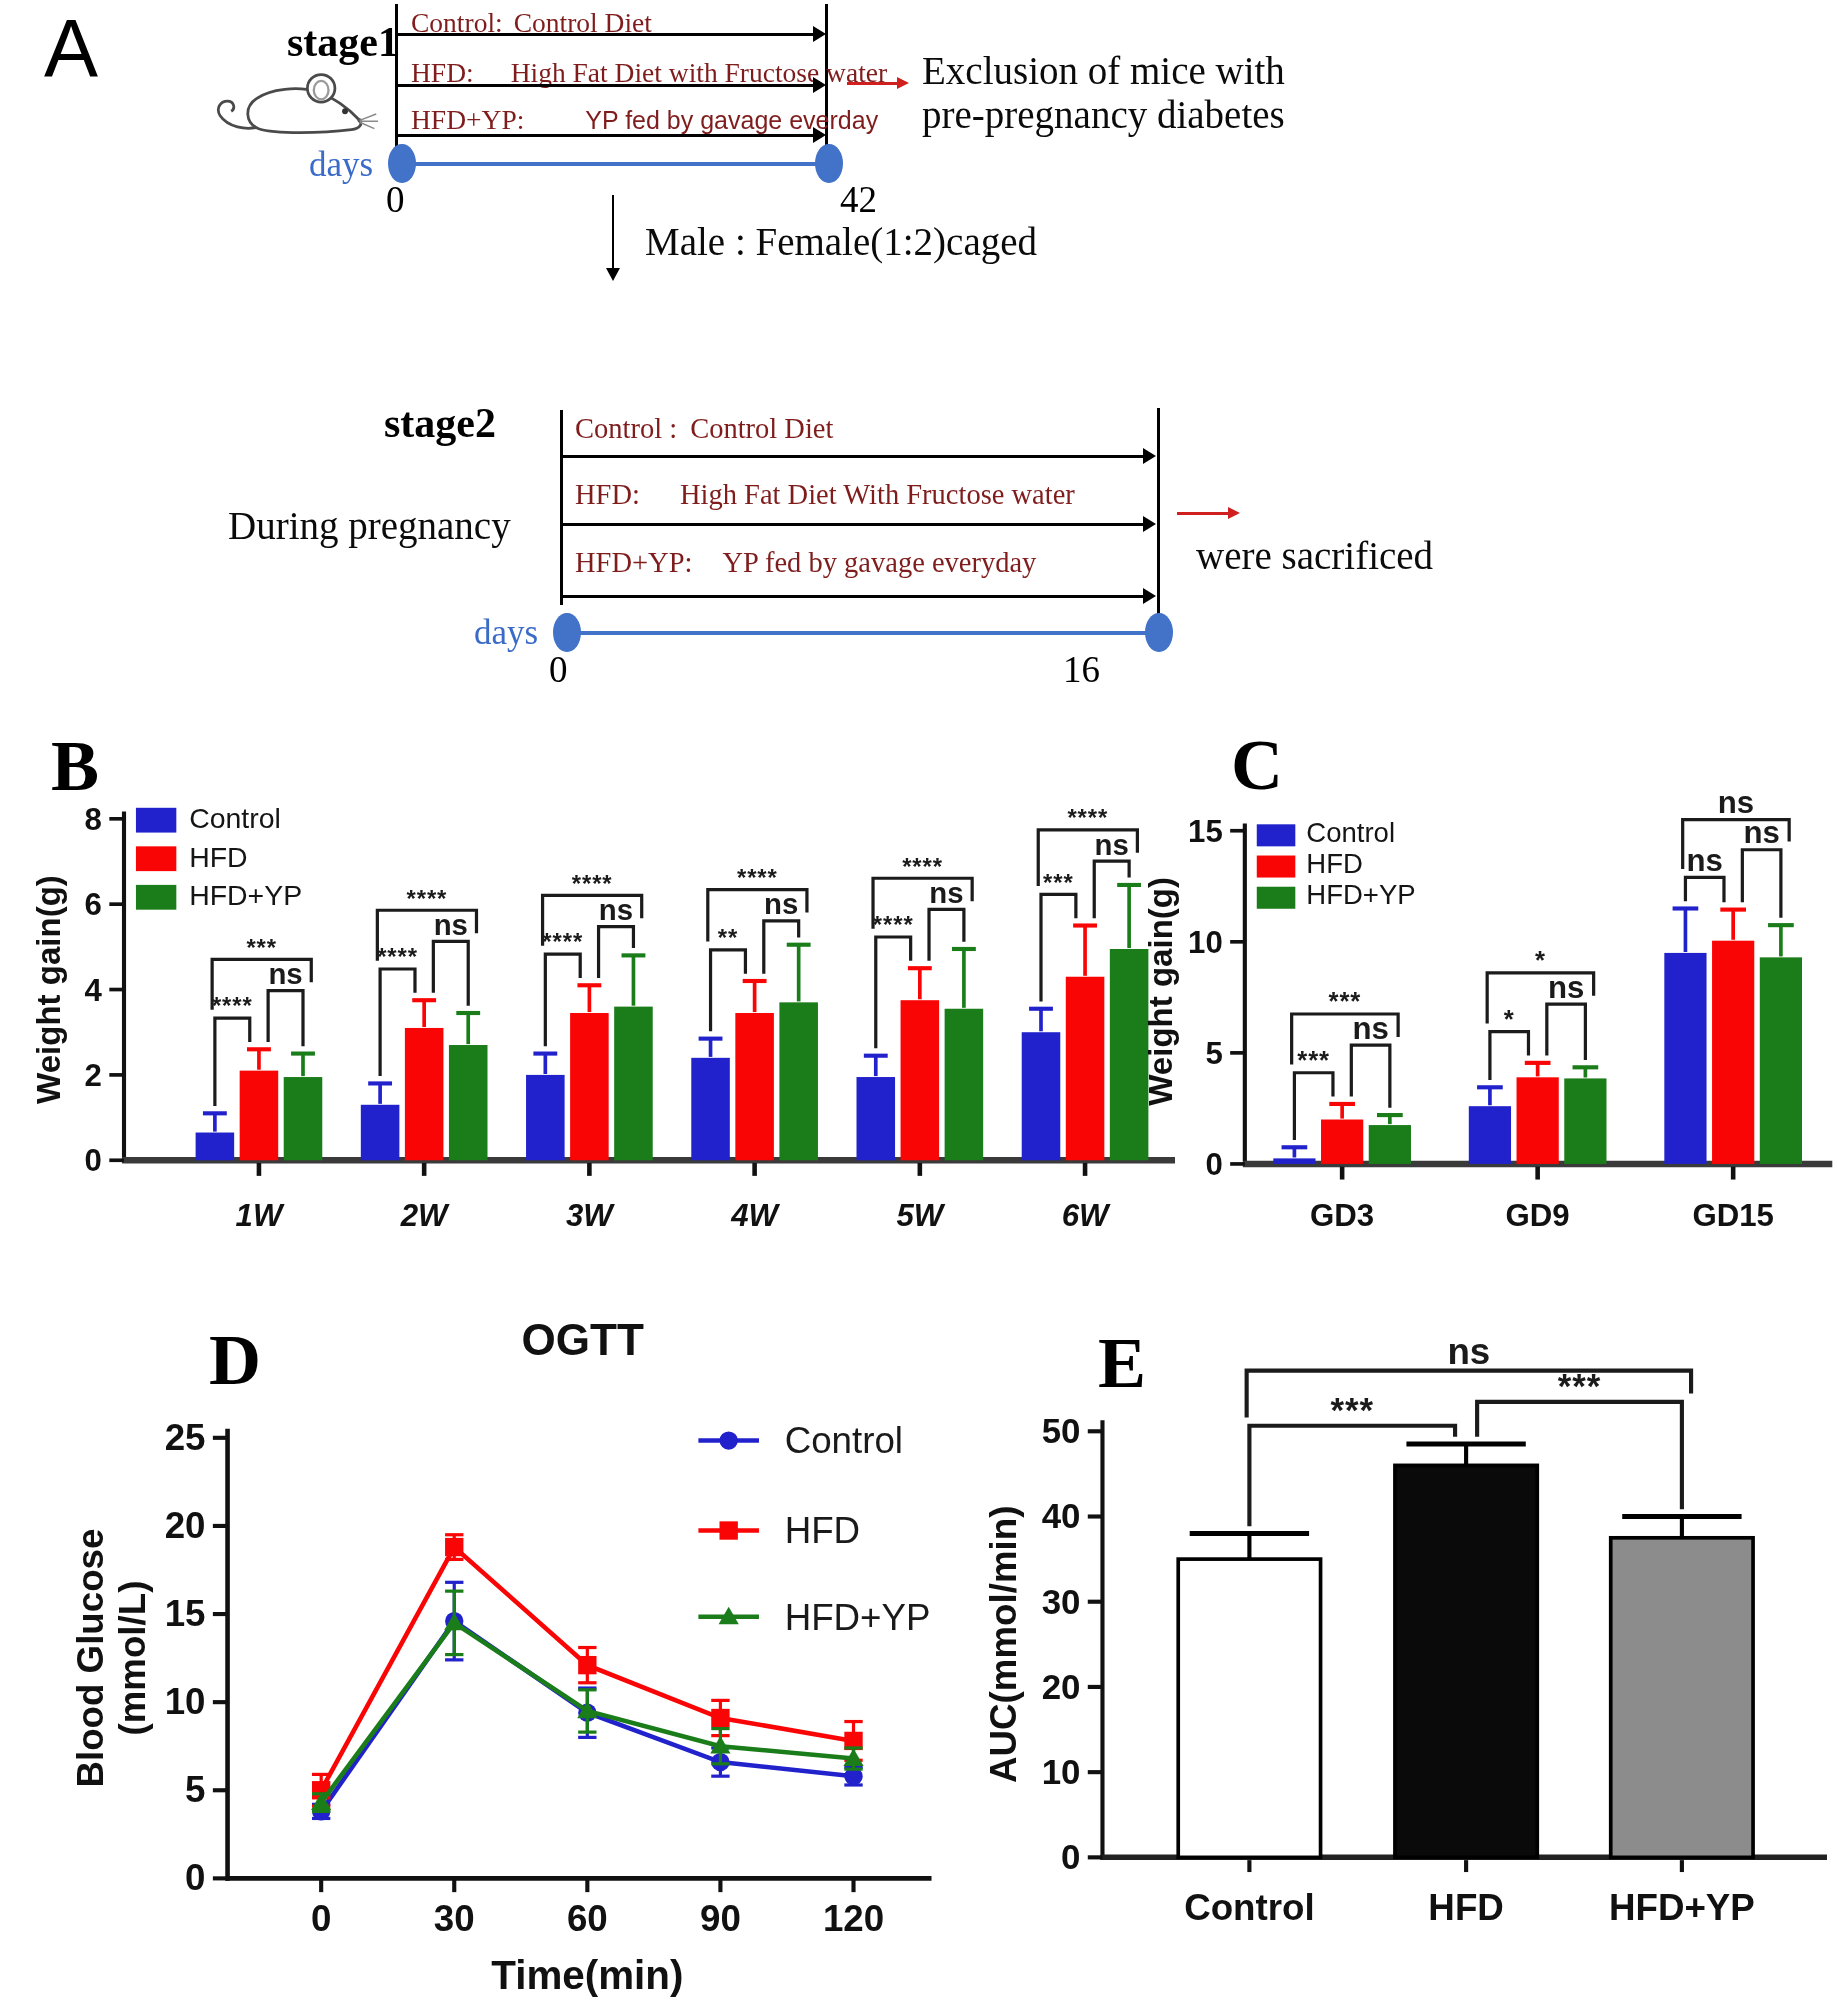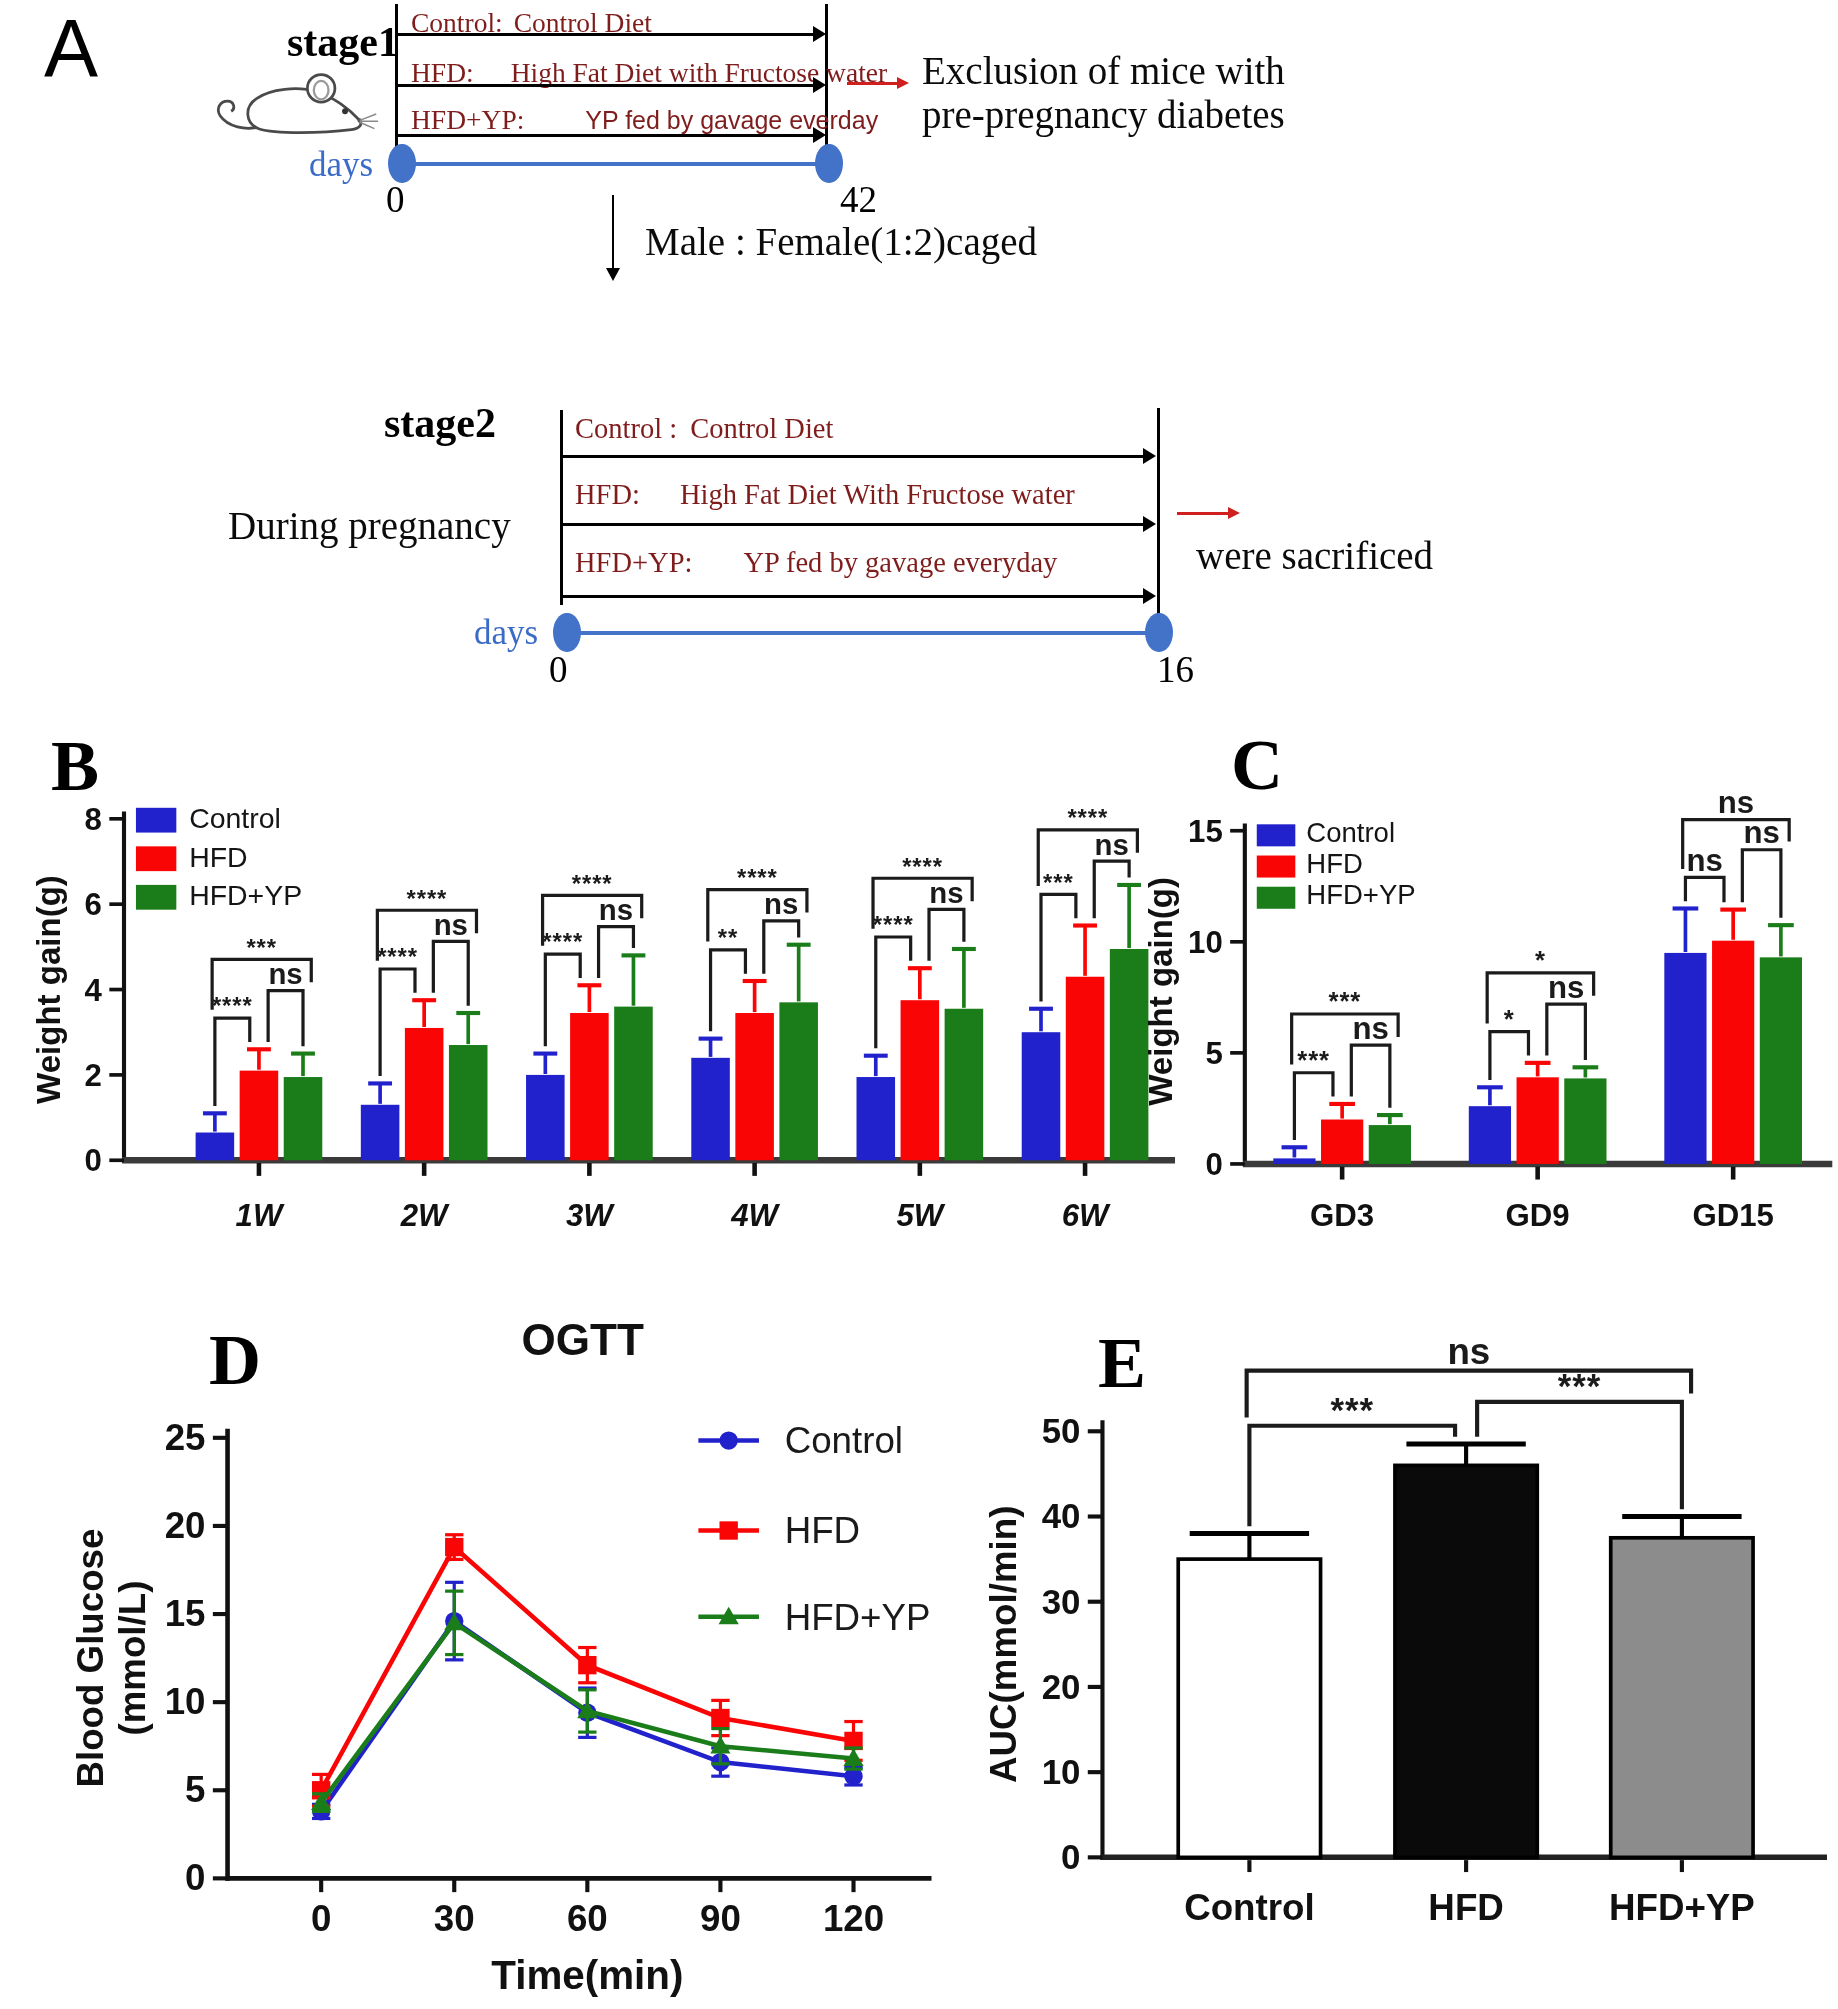--- a/index.html
+++ b/index.html
@@ -96,30 +96,30 @@
   <div class="arr" style="left:562px;top:455px;width:581px"></div>
 
   <div class="rowtxt" style="left:575px;top:479px;font-size:28.5px">
     <span>HFD:</span>
     <span style="margin-left:40px">High Fat Diet With Fructose water</span>
   </div>
   <div class="arr" style="left:562px;top:523px;width:581px"></div>
 
   <div class="rowtxt" style="left:575px;top:547px;font-size:28.5px">
     <span>HFD+YP:</span>
-    <span style="margin-left:51px">YP fed by gavage everyday</span>
+    <span style="margin-left:30px">YP fed by gavage everyday</span>
   </div>
   <div class="arr" style="left:562px;top:595px;width:581px"></div>
 
   <div class="abs serif" style="left:474px;top:613px;font-size:35px;color:#3A6BC8">days</div>
   <div class="tl-line" style="left:567px;top:631px;width:593px"></div>
   <div class="tl-dot" style="left:553px;top:613px"></div>
   <div class="tl-dot" style="left:1145px;top:613px"></div>
   <div class="abs serif" style="left:549px;top:648px;font-size:37px">0</div>
-  <div class="abs serif" style="left:1157px;top:648px;font-size:37px">16</div>
+  <div class="abs serif" style="left:1063px;top:648px;font-size:37px">16</div>
 
   <div class="redarr" style="left:1177px;top:512px;width:52px"></div>
   <div class="note" style="left:1196px;top:533px">were sacrificed</div>
 
   <div class="abs" style="left:32px;top:716px;width:1157px;height:615px">
     <svg id="svgB" width="1157" height="615" viewBox="0 0 1260 670">
         <line x1="100" y1="104" x2="100" y2="487" stroke="#111" stroke-width="4.5"></line>
         <line x1="98" y1="484" x2="1245" y2="484" stroke="#3a3a3a" stroke-width="7"></line>
         <line x1="84" y1="484" x2="100" y2="484" stroke="#111" stroke-width="4"></line>
         <text x="76" y="496" font-size="34" font-family="&quot;Liberation Sans&quot;,sans-serif" fill="#111" font-weight="bold" text-anchor="end">0</text>

